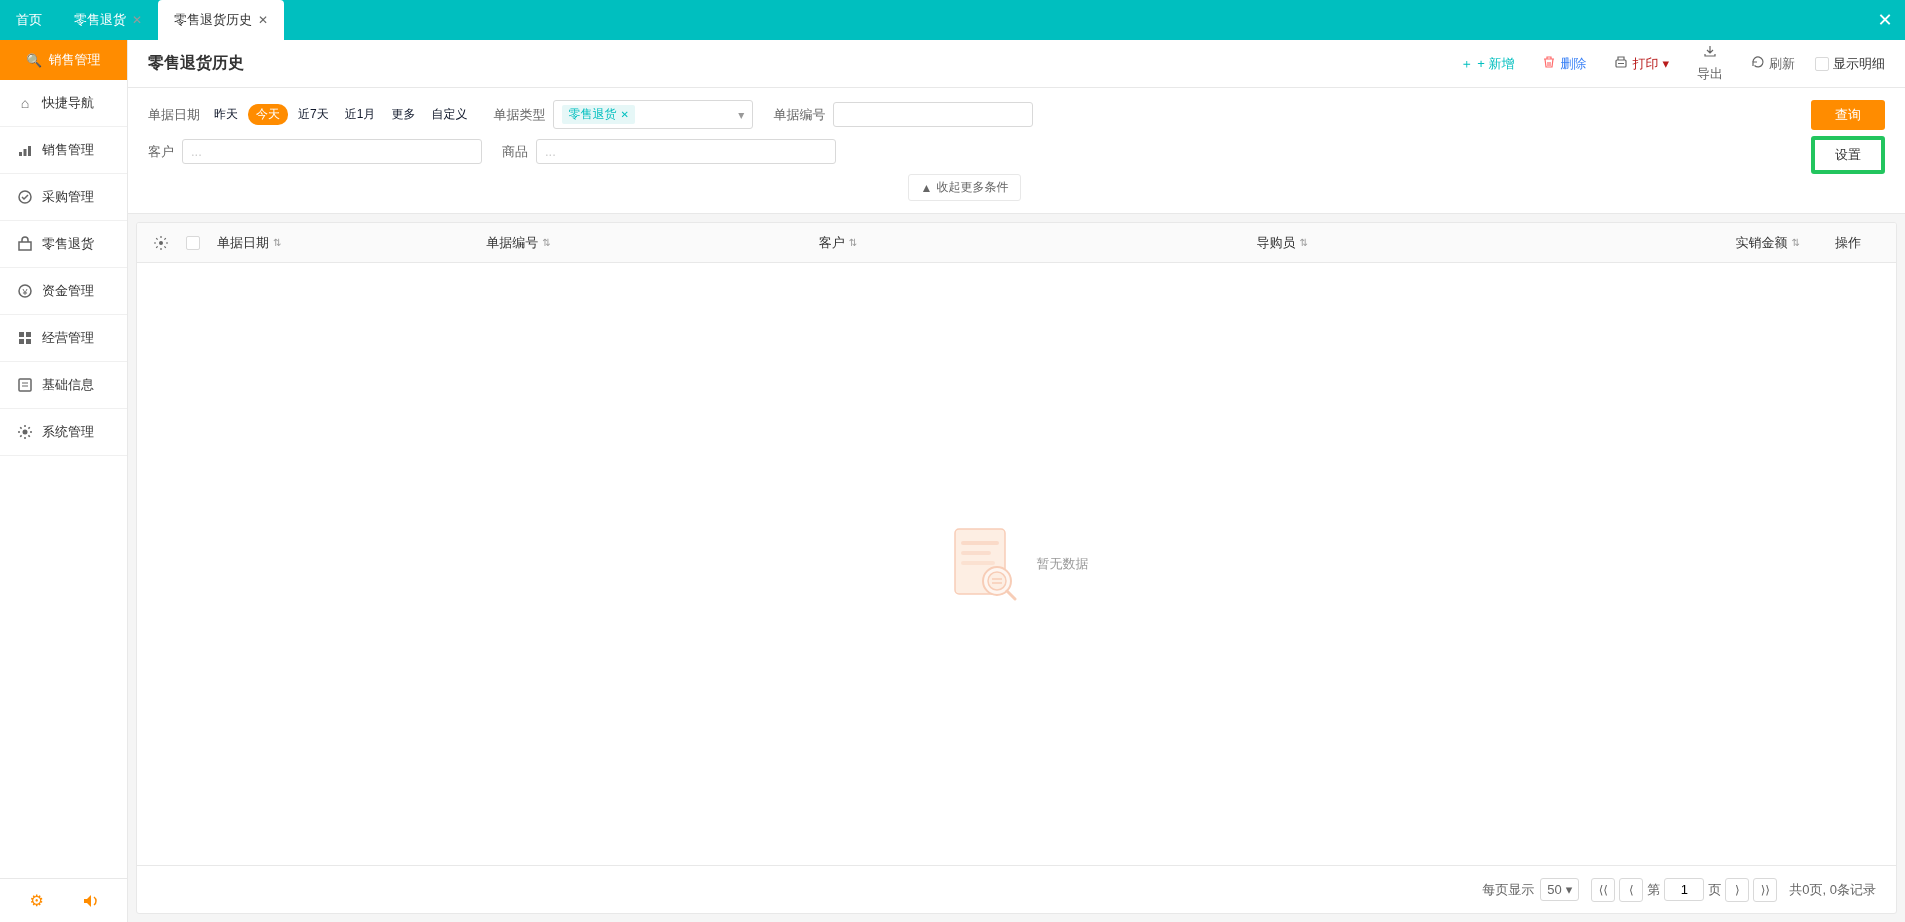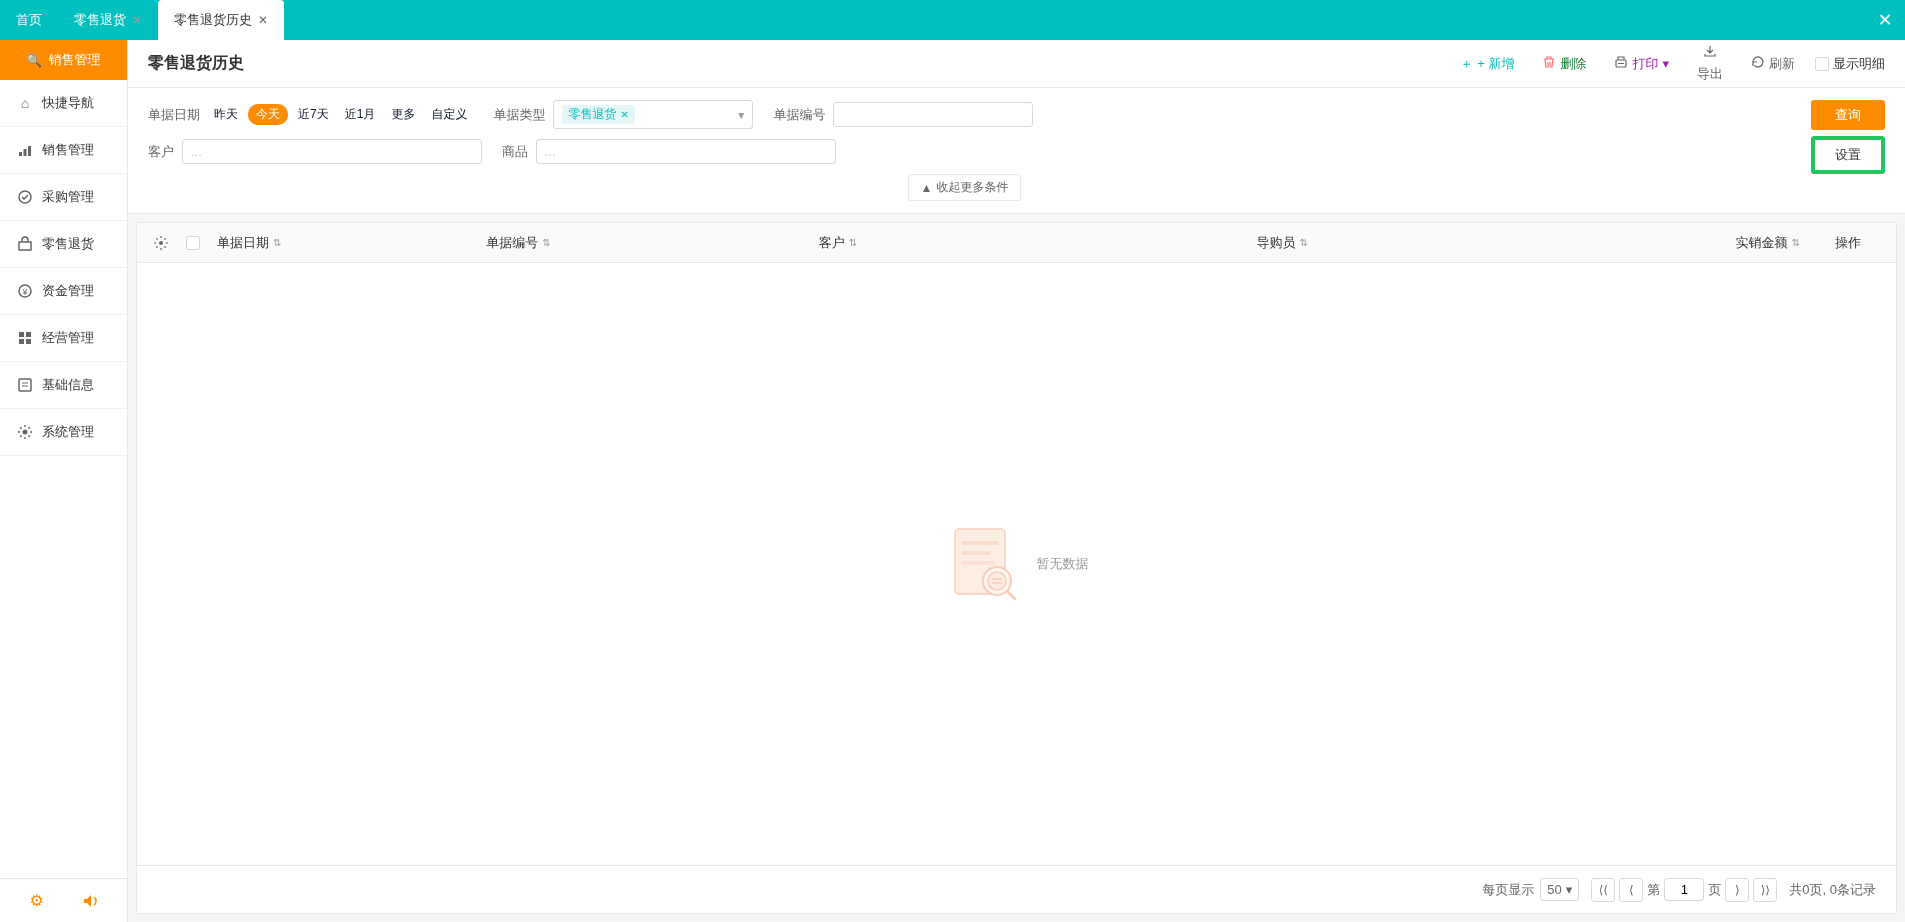--- a/index.html
+++ b/index.html
@@ -156,22 +156,22 @@
       display: flex;
       align-items: center;
       gap: 4px;
       font-size: 13px;
       cursor: pointer;
       color: #333;
       padding: 4px 8px;
       border-radius: 3px;
     }
     .btn-new { color: #00bfbf; }
-    .btn-delete { color: #15803d; }
-    .btn-print { color: #a21caf; }
+    .btn-delete { color: #3b82f6; }
+    .btn-print { color: #b91c1c; }
     .btn-export { color: #666; flex-direction: column; }
     .btn-refresh { color: #666; }
     .show-detail-check {
       display: flex;
       align-items: center;
       gap: 4px;
       font-size: 13px;
       color: #333;
       cursor: pointer;
     }

